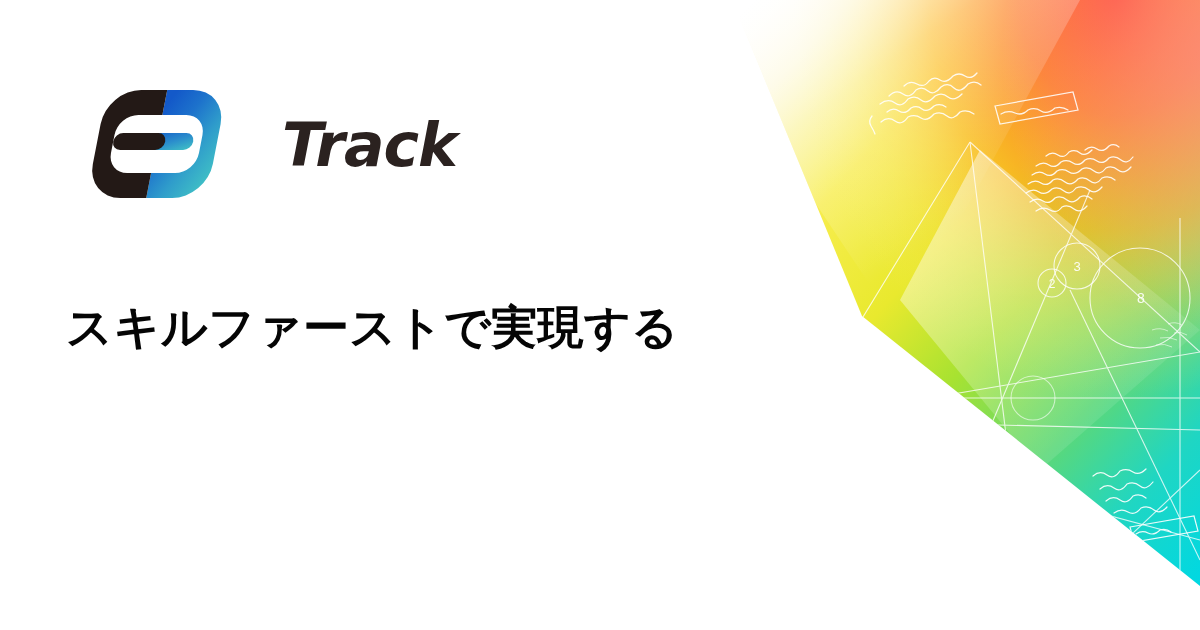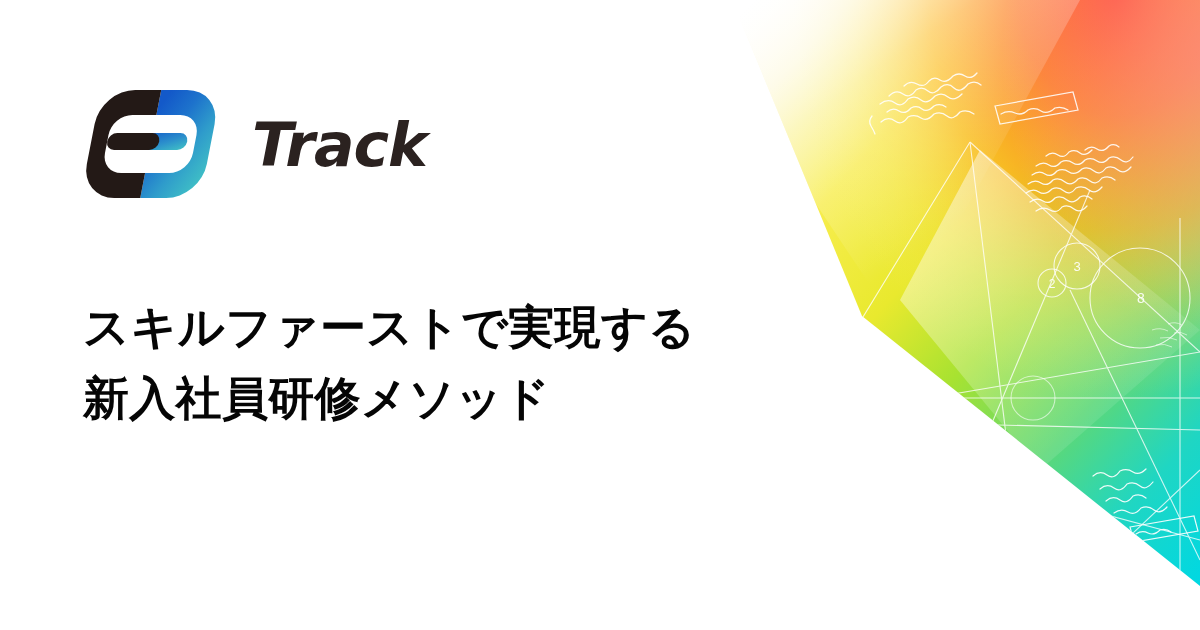--- a/index.html
+++ b/index.html
@@ -28,42 +28,42 @@
     top: 0;
     right: 0;
     width: 1200px;
     height: 630px;
     pointer-events: none;
   }
 
   
   #logo-block {
     position: absolute;
-    left: 76px;
+    left: 82px;
     top: 86px;
     display: flex;
     align-items: center;
-    gap: 8px;
+    gap: 32px;
   }
   #logo-mark {
     display: block;
     width: 168px;
     height: 116px;
   }
   #logo-word {
     display: block;
     height: 74px;
     width: 190px;
     margin-top: 6px;
   }
 
   
   #headline {
     position: absolute;
-    left: 83px;
+    left: 66px;
     top: 292px;
     width: 920px;
   }
   .hl-line {
     display: block;
     font-family: "DejaVu Sans", "Liberation Sans", sans-serif;
     font-size: 46px;
     line-height: 71px;
     font-weight: 700;
     color: #050505;
@@ -219,16 +219,15 @@
       </g>
     </svg>
 
     <svg id="logo-word" viewBox="0 0 190 74" xmlns="http://www.w3.org/2000/svg">
       <text x="0" y="56" font-family="DejaVu Sans, Liberation Sans, sans-serif" font-size="60" font-weight="700" font-style="italic" fill="#2b2220" letter-spacing="-1">Track</text>
     </svg>
   </div>
 
   <div id="headline">
     <span class="hl-line">スキルファーストで実現する</span>
-    <span class="hl-line">新入社員研修メソッド</span>
   </div>
 
 </div>
 
 </body></html>

